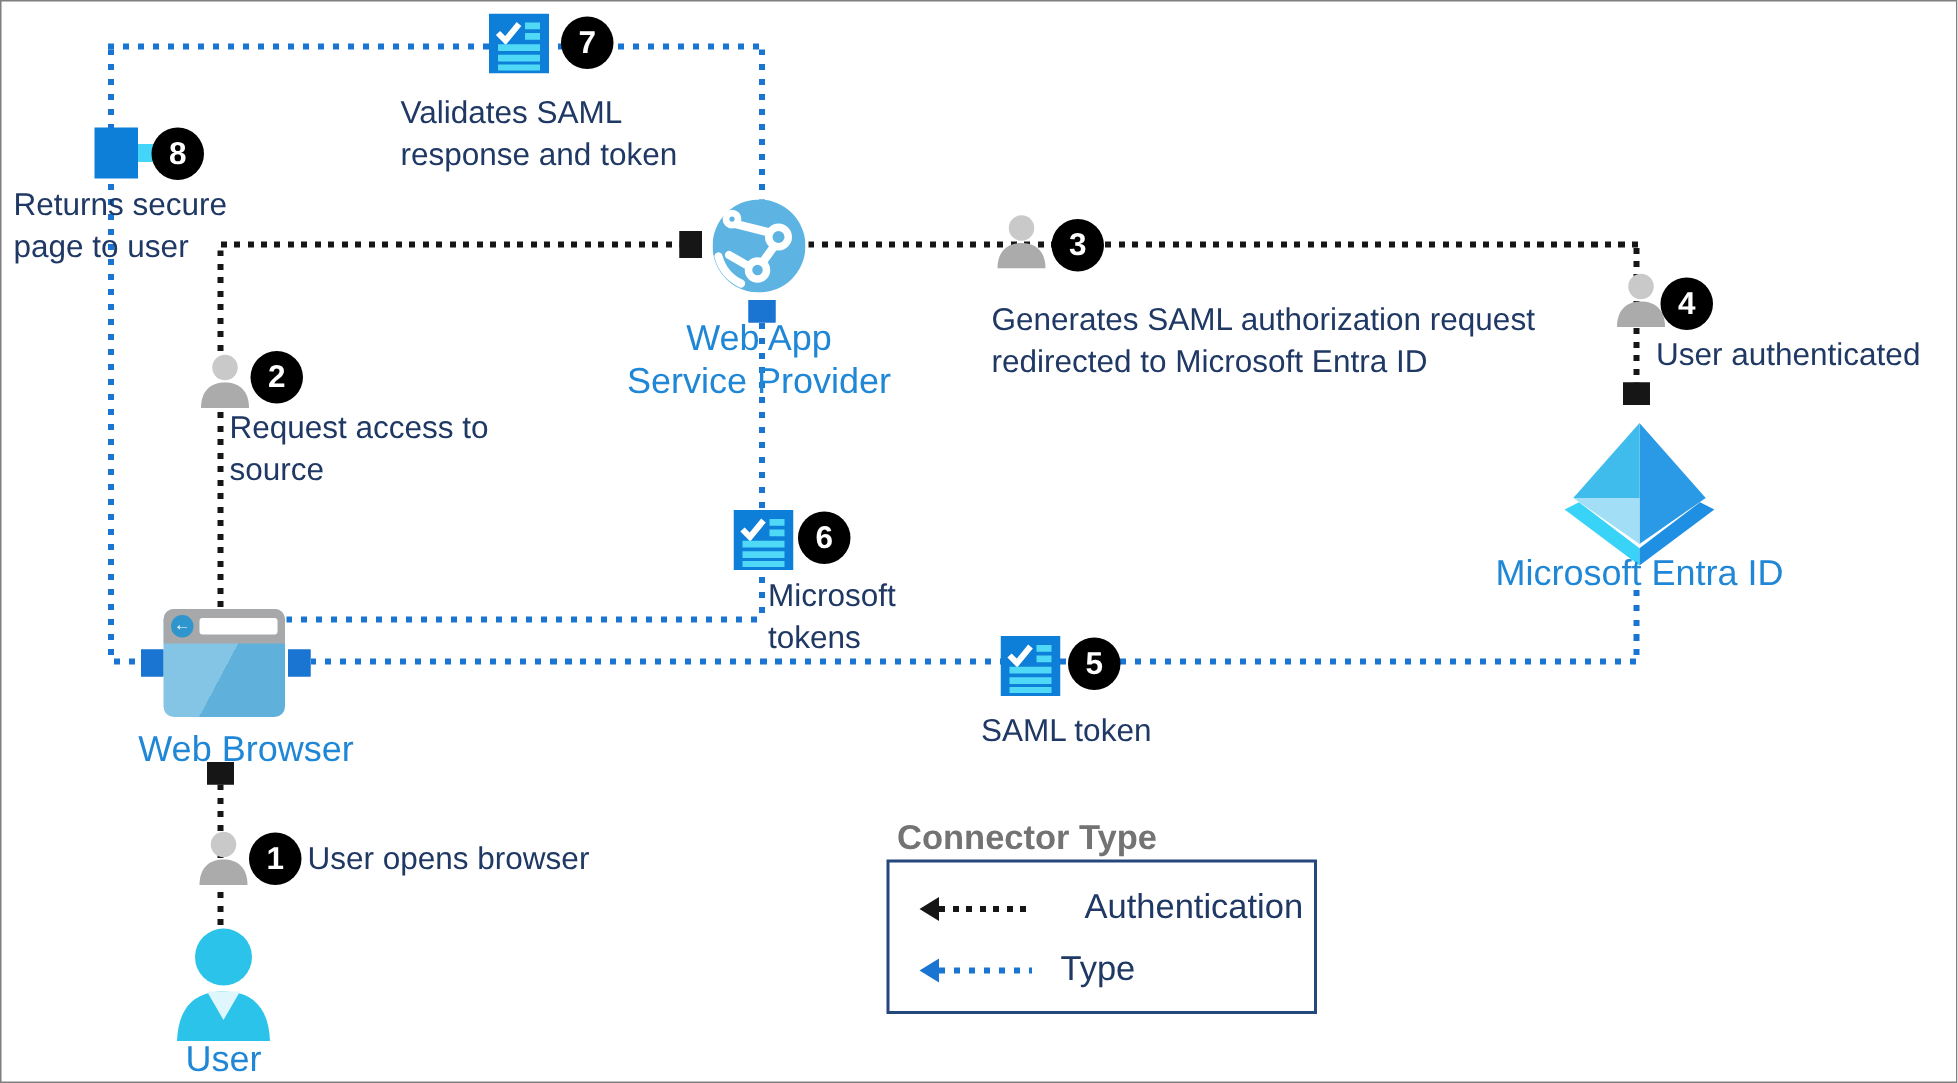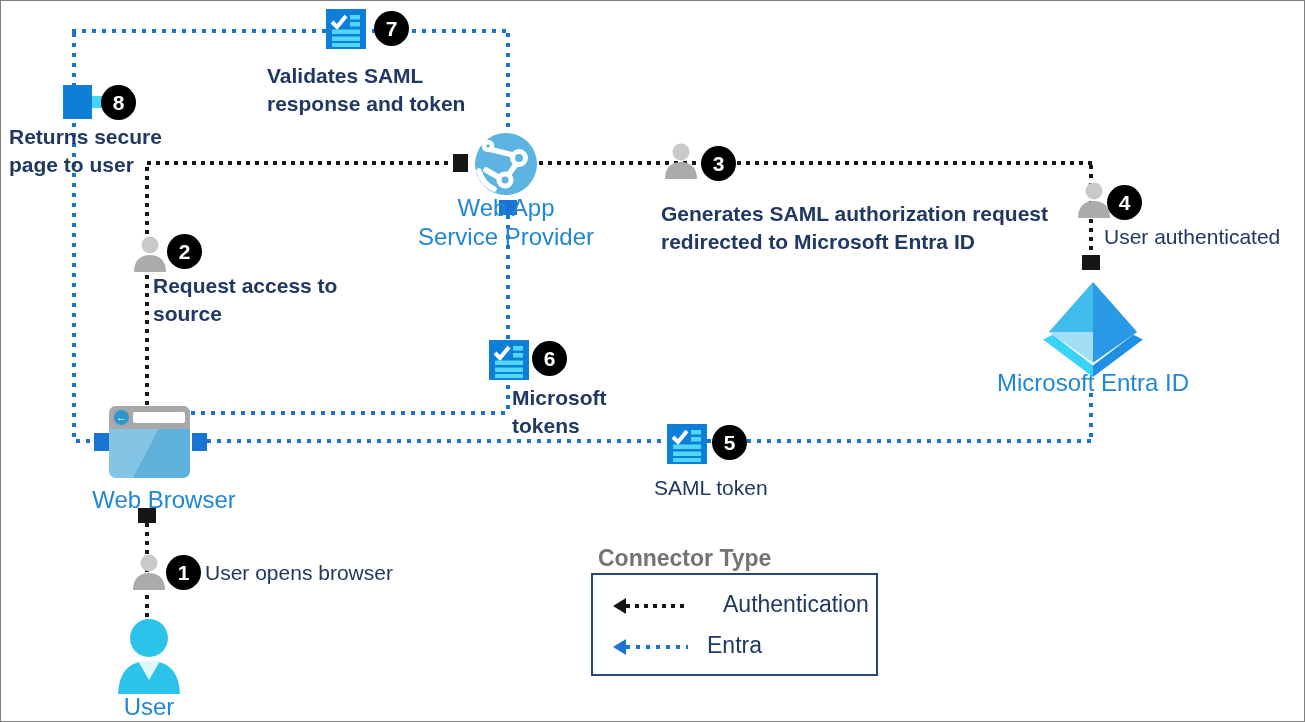--- a/index.html
+++ b/index.html
@@ -21,21 +21,21 @@
   .tri.down{border-left:9px solid transparent;border-right:9px solid transparent;border-top:15px solid;}
   .tri.left{border-top:9px solid transparent;border-bottom:9px solid transparent;border-right:15px solid;}
   .tri.right{border-top:9px solid transparent;border-bottom:9px solid transparent;border-left:15px solid;}
   .tri.c-black{border-bottom-color:#161616;border-top-color:#161616;border-left-color:#161616;border-right-color:#161616;}
   .tri.c-blue{border-bottom-color:#1a75d2;border-top-color:#1a75d2;border-left-color:#1a75d2;border-right-color:#1a75d2;}
   
   .badge{position:absolute;width:35px;height:35px;border-radius:50%;background:#000;color:#fff;
     font-size:21px;font-weight:bold;display:flex;align-items:center;justify-content:center;}
   
   .step-text{position:absolute;color:#1f3864;font-size:21px;line-height:28px;white-space:nowrap;}
-  .step-text.wrap{white-space:normal;font-weight:bold;}
+  .step-text.wrap{white-space:normal;}
   .entity-label{position:absolute;text-align:center;color:#1f87d5;font-size:24px;line-height:29px;white-space:nowrap;}
   
   .icon{position:absolute;}
   
   .browser{position:absolute;left:108px;top:405px;width:81px;height:72px;border-radius:7px;
     background:linear-gradient(118deg,#84c5e6 0 52%,#5fb1dc 52%);overflow:hidden;}
   .browser-top{position:absolute;left:0;top:0;right:0;height:23px;background:#a7a8aa;}
   .browser-back{position:absolute;left:5px;top:4px;width:15px;height:15px;border-radius:50%;background:#2e96cc;
     color:#fff;font-size:11px;line-height:15px;text-align:center;font-weight:bold;}
   .browser-addr{position:absolute;left:24px;top:6px;width:52px;height:11px;background:#fff;border-radius:2px;}
@@ -117,21 +117,21 @@
         <path d="M42 30 L34 41"></path>
         <path d="M25 45 L11 37"></path>
         <path d="M4 38 A28 28 0 0 0 19 56"></path>
       </g>
       <circle cx="44" cy="25" r="6.5" fill="#5db4e3" stroke="#ffffff" stroke-width="5"></circle>
       <circle cx="30" cy="47" r="6" fill="#5db4e3" stroke="#ffffff" stroke-width="5"></circle>
       <circle cx="13" cy="13" r="4" fill="#5db4e3" stroke="#ffffff" stroke-width="4.5"></circle>
     </svg>
   </div>
   <div class="entity-label" style="left:385px;top:192px;width:240px;">
-    <span style="display:block;">Web App</span>
+    <span style="display:block;margin-top:18px;">Web App</span>
     <span style="display:block;">Service Provider</span>
   </div>
 
   <div class="icon" style="left:132px;top:235px;width:34px;height:36px;">
     <svg width="34" height="36" viewBox="0 0 34 36">
       <circle cx="17" cy="9" r="8.5" fill="#c9c9c9"></circle>
       <path d="M1 36 C1 24 8 19 17 19 C26 19 33 24 33 36 Z" fill="#ababab"></path>
     </svg>
   </div>
   <div class="badge" style="left:166px;top:233px;">
@@ -238,15 +238,15 @@
   <div class="legend-box"></div>
   <div class="legend-arrow black" style="left:612px;top:596px;">
     <div class="head"></div>
     <div class="dash"></div>
   </div>
   <div class="legend-label" style="left:706px;top:590px;margin-left:16px;">Authentication</div>
   <div class="legend-arrow blue" style="left:612px;top:637px;">
     <div class="head"></div>
     <div class="dash"></div>
   </div>
-  <div class="legend-label" style="left:706px;top:631px;">Entra</div>
+  <div class="legend-label" style="left:706px;top:631px;">Type</div>
 
 </div>
 
 </body></html>

